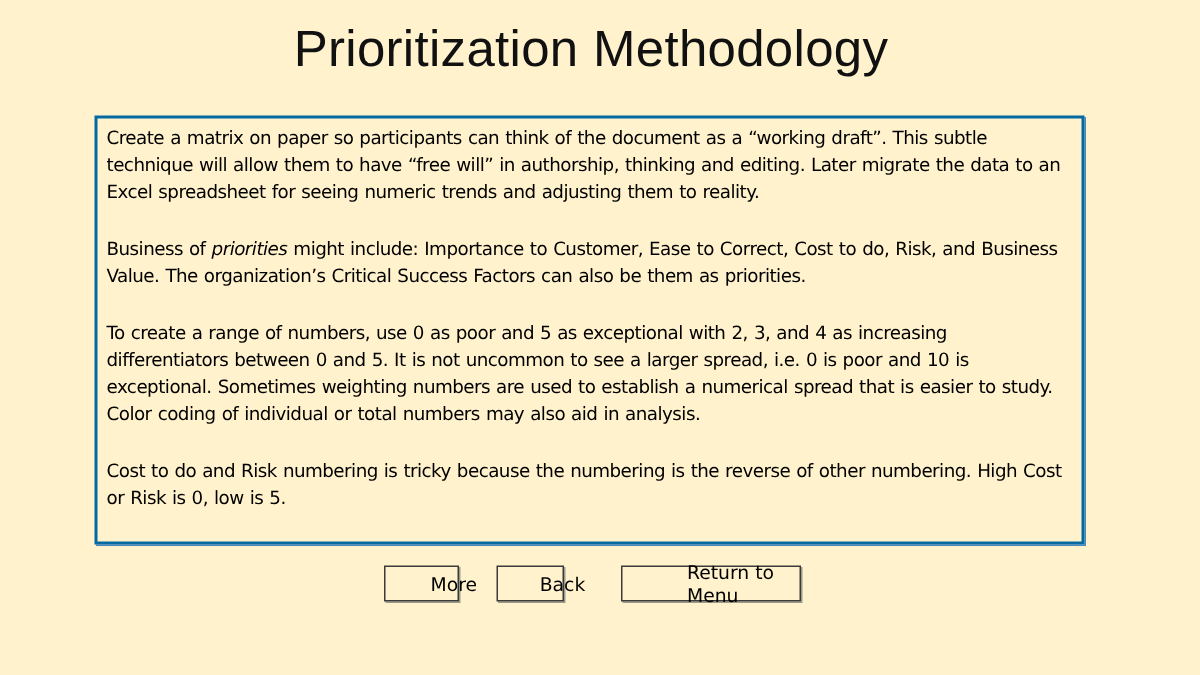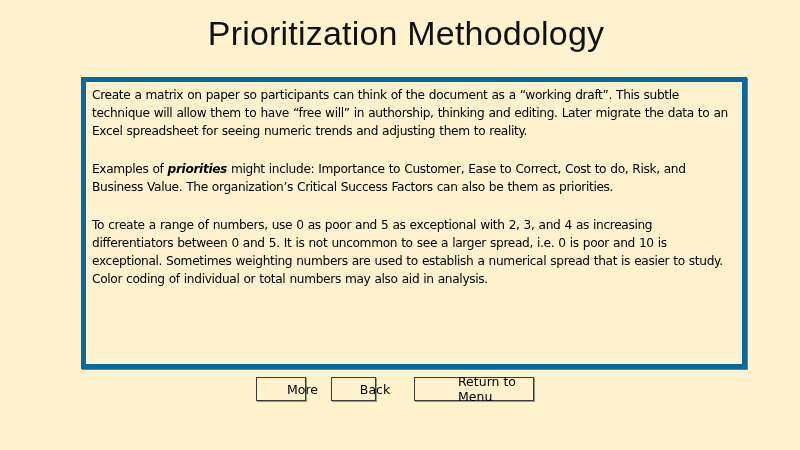--- a/index.html
+++ b/index.html
@@ -9,53 +9,52 @@
     body {
       width: 800px;
       height: 450px;
       background: #fff2cc;
       position: relative;
       overflow: hidden;
       font-family: "Liberation Sans", sans-serif;
     }
     .title {
       position: absolute;
-      left: 16px;
+      left: 4px;
       top: 14px;
       width: 780px;
       text-align: center;
       font-size: 34px;
       color: #111;
       font-family: "Liberation Sans", sans-serif;
       letter-spacing: 0.2px;
     }
     .content-box {
       position: absolute;
       left: 63px;
       top: 77px;
       width: 644px;
       height: 274px;
-      border: 5px solid #0369a1;
+      border: 2px solid #0369a1;
       box-shadow: 1px 1px 0 #4a86c0;
       background: #fff2cc;
       padding: 4px 6px;
       box-sizing: content-box;
-      margin-left: 18px;
     }
     .para {
       margin: 0 0 20px 0;
       font-family: "DejaVu Sans", sans-serif;
       font-size: 12.2px;
       line-height: 18px;
       color: #000;
       letter-spacing: -0.35px;
       word-spacing: 0.5px;
     }
     .para:last-child { margin-bottom: 0; }
-    .para em { font-style: italic; font-weight: bold; }
+    .para em { font-style: italic; }
     .btn {
       position: absolute;
       top: 377px;
       height: 24px;
       border: 1px solid #3a3a3a;
       background: #fff2cc;
       font-family: "DejaVu Sans", sans-serif;
       font-size: 12.5px;
       color: #000;
       display: flex;
@@ -70,19 +69,20 @@
     .btn-back { left: 331px; width: 24px; }
     .btn-menu { left: 414px; width: 120px; }
   </style>
 </head>
 <body>
 
 <div class="title">Prioritization Methodology</div>
 
 <div class="content-box">
   <p class="para">Create a matrix on paper so participants can think of the document as a “working draft”.  This subtle technique will allow them to have “free will” in authorship, thinking and editing.  Later migrate the data to an Excel spreadsheet for seeing numeric trends and adjusting them to reality.</p>
-  <p class="para"><span>Examples of </span><em>priorities</em><span> might include:  Importance to Customer, Ease to Correct, Cost to do, Risk, and Business Value. The organization’s Critical Success Factors can also be them as priorities.</span></p>
+  <p class="para"><span>Business of </span><em>priorities</em><span> might include:  Importance to Customer, Ease to Correct, Cost to do, Risk, and Business Value. The organization’s Critical Success Factors can also be them as priorities.</span></p>
   <p class="para">To create a range of numbers, use 0 as poor and 5 as exceptional with 2, 3, and 4 as increasing differentiators between 0 and 5.  It is not uncommon to see a larger spread, i.e. 0 is poor and 10 is exceptional.  Sometimes weighting numbers are used to establish a numerical spread that is easier to study.  Color coding of individual or total numbers may also aid in analysis.</p>
+  <p class="para">Cost to do and Risk numbering is tricky because the numbering is the reverse of other numbering.  High Cost or Risk is 0, low is 5.</p>
 </div>
 
 <div class="btn btn-more">More</div>
 <div class="btn btn-back">Back</div>
 <div class="btn btn-menu">Return to Menu</div>
 
 </body></html>

